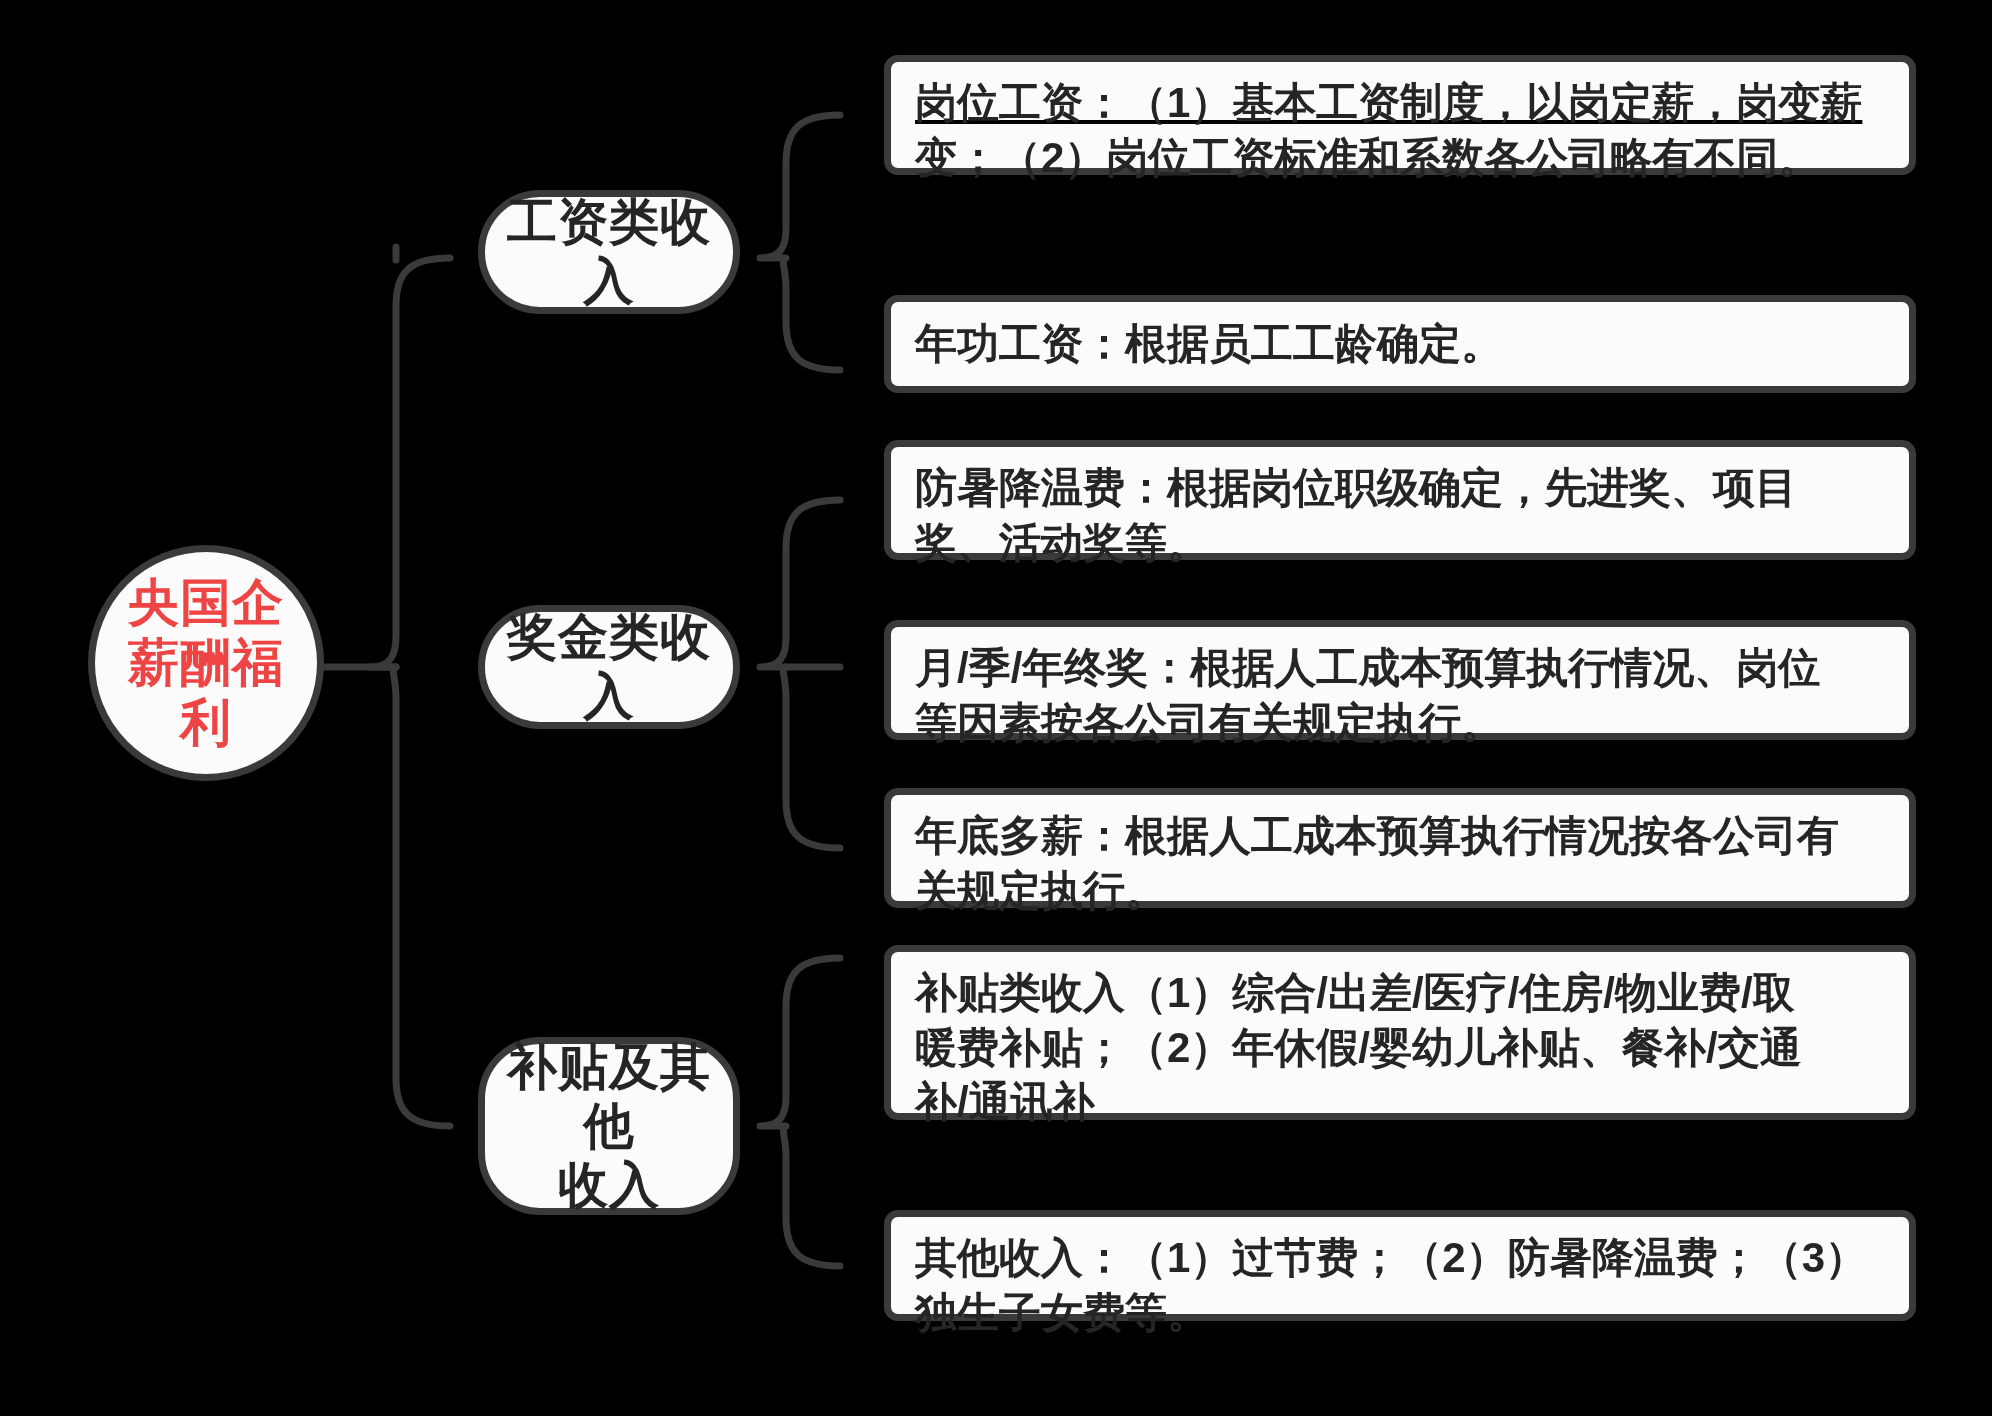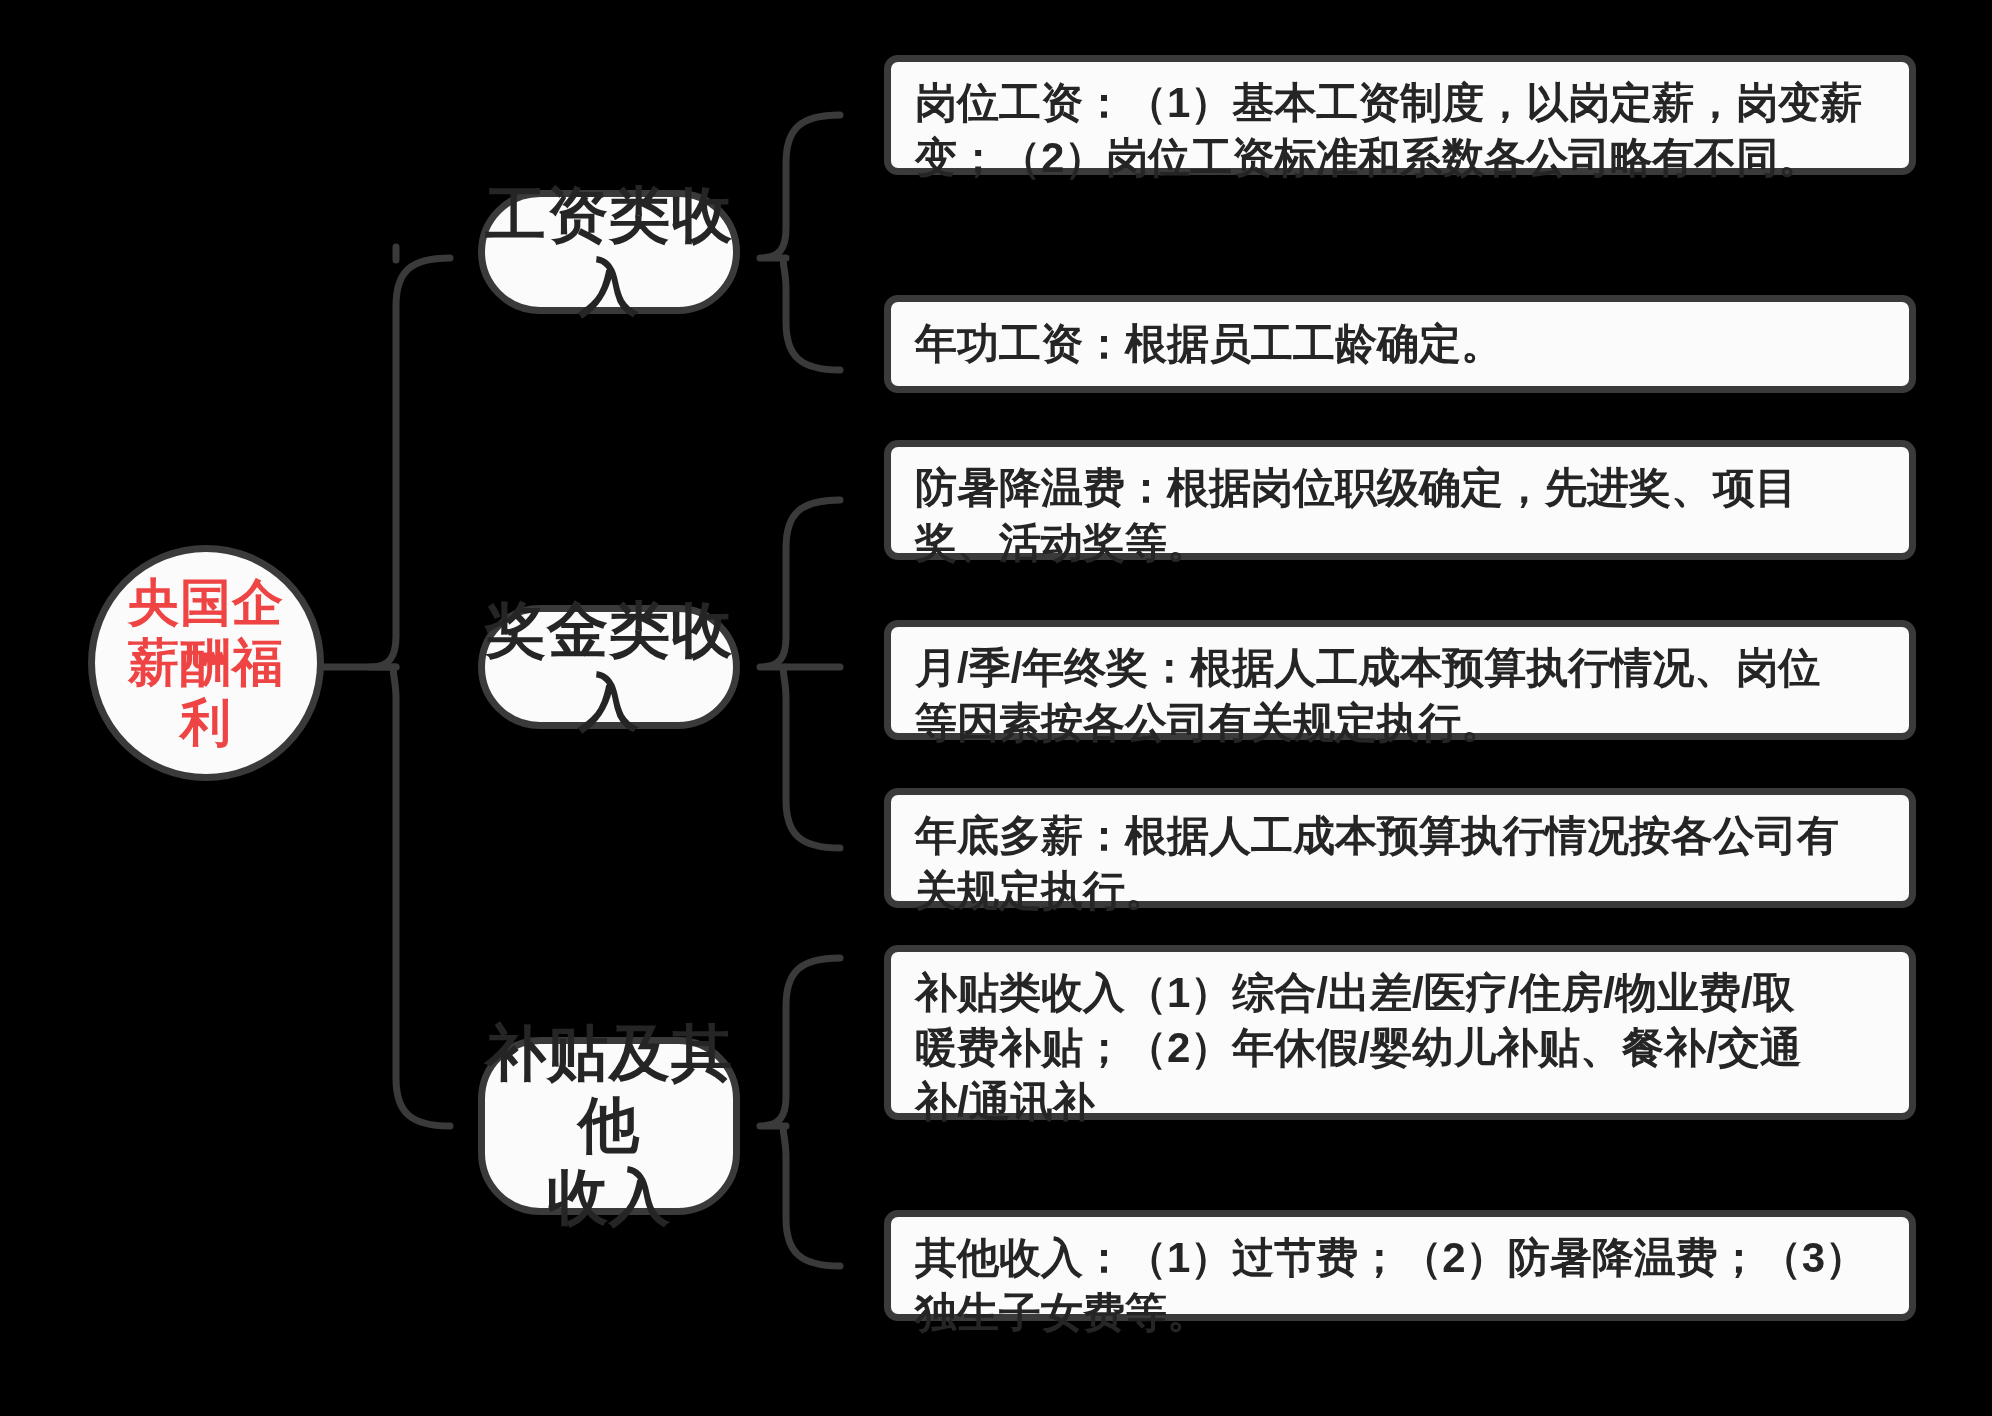--- a/index.html
+++ b/index.html
@@ -60,21 +60,21 @@
     box-sizing: border-box;
     background: #fbfbfb;
     border: 7px solid #3a3a3a;
     border-radius: 62px;
     display: flex;
     align-items: center;
     justify-content: center;
     z-index: 5;
   }
   .branch-label {
-    font-size: 61px;
+    font-size: 50px;
     font-weight: bold;
     line-height: 1.18;
     color: #252525;
     text-align: center;
     letter-spacing: 1px;
     white-space: pre-line;
   }
 
   
   .leaf-node {
@@ -160,21 +160,21 @@
 
   <div class="branch-node" style="left:478px; top:1037px; width:262px; height:178px;">
     <div class="branch-label">补贴及其他
 收入</div>
   </div>
 
   <div class="branch-node" style="left:478px; top:605px; width:262px; height:124px;">
     <div class="branch-label">奖金类收入</div>
   </div>
 
-  <div class="leaf-node" style="left:884px; top:55px; width:1032px; height:120px;">
+  <div class="leaf-node" style="left:884px; top:55px; width:1032px; height:120px;text-decoration:underline;">
     <div class="leaf-label">岗位工资：（1）基本工资制度，以岗定薪，岗变薪
 变；（2）岗位工资标准和系数各公司略有不同。</div>
   </div>
 
   <div class="leaf-node" style="left:884px; top:295px; width:1032px; height:98px; align-items:center;">
     <div class="leaf-label">年功工资：根据员工工龄确定。</div>
   </div>
 
   <div class="leaf-node" style="left:884px; top:440px; width:1032px; height:120px;">
     <div class="leaf-label">防暑降温费：根据岗位职级确定，先进奖、项目

